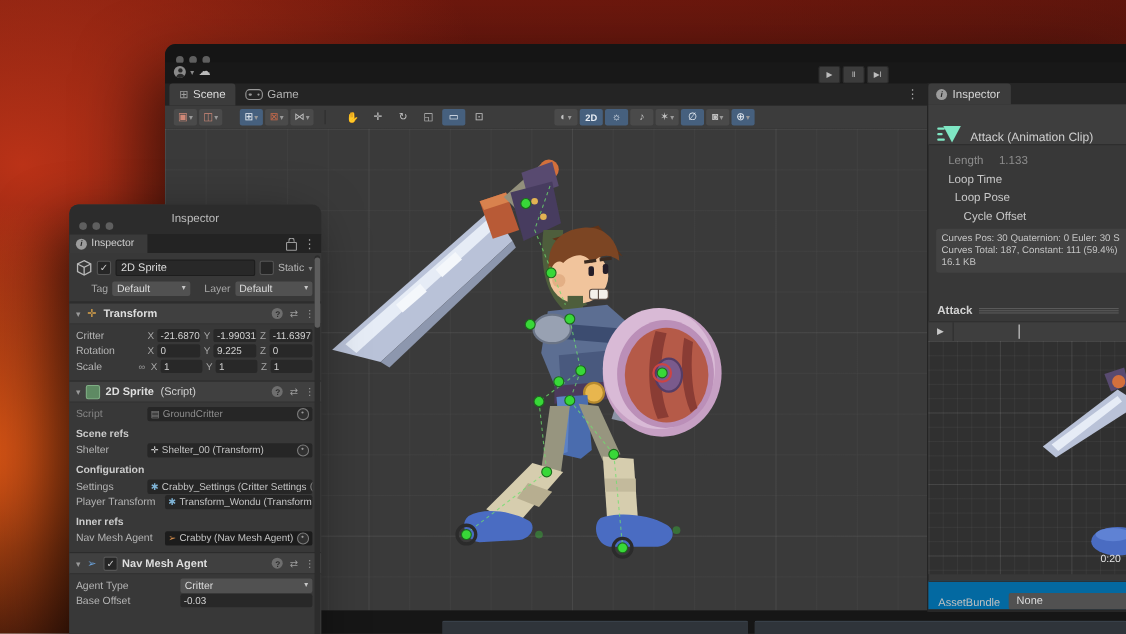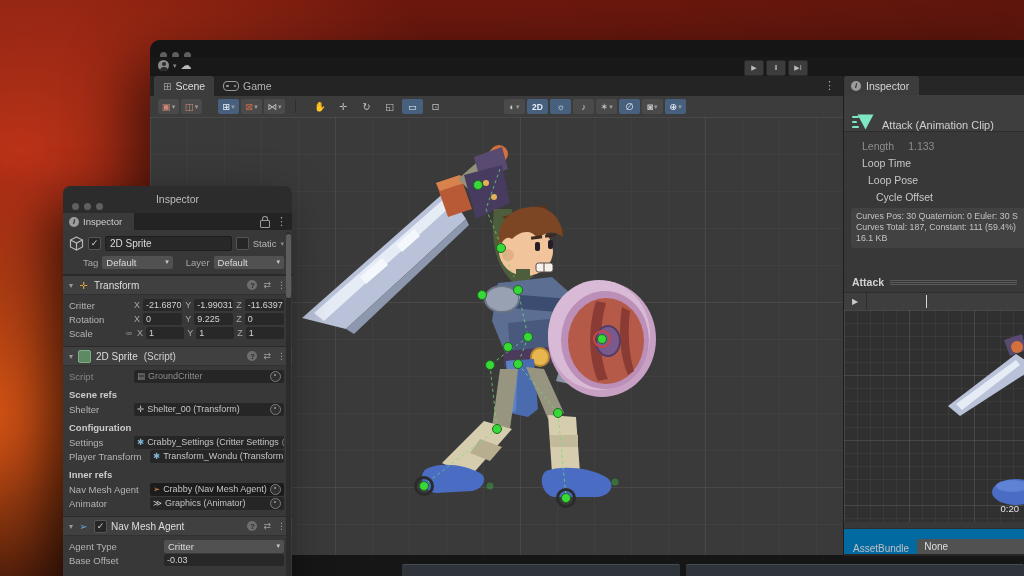--- a/index.html
+++ b/index.html
@@ -134,21 +134,21 @@
   .minilbl{color:#a8a8a8;font-size:9.5px;margin-left:9px}
   .minilbl.first{margin-left:14px}
   .drop{height:13px;background:#515151;border-radius:2px;display:flex;align-items:center;
     justify-content:space-between;padding:0 4px;color:#dcdcdc;font-size:9.5px;flex:1;min-width:0}
   .drop .cr{font-size:7px;color:#c8c8c8;margin-left:3px}
   
   .comp{border-top:1px solid #2a2a2a}
   .chead{height:18px;background:#404040;display:flex;align-items:center;gap:4px;padding:0 6px;border-bottom:1px solid #313131}
   .fold{color:#9a9a9a;font-size:8px}
   .cic{font-size:10px;width:13px;text-align:center}
-  .ctitle{font-weight:normal;color:#dedede;font-size:10px}
+  .ctitle{font-weight:bold;color:#dedede;font-size:10px}
   .csub{color:#cfcfcf;font-size:10px;margin-left:2px}
   .chead .hicons{margin-left:auto;display:flex;align-items:center;gap:6px;color:#9e9e9e;font-size:9px}
   .helpic{width:10px;height:10px;border-radius:50%;background:#6e6e6e;color:#2a2a2a;font-size:7.5px;
     font-weight:bold;display:flex;align-items:center;justify-content:center}
   .cbody{padding:3px 8px 6px 6px}
   .prow{display:flex;align-items:center;height:14px;gap:3px}
   .plabel{width:62px;flex:none;color:#b4b4b4;font-size:9.5px;white-space:nowrap}
   .plabel.dim{color:#858585}
   .plabel.wide{width:92px}
   .axis{color:#a8a8a8;font-size:9px;flex:none}
@@ -557,28 +557,20 @@
 
         <div class="ghead">Inner refs</div>
         <div class="prow">
           <span class="plabel" style="width:78px">Nav Mesh Agent</span>
           <span class="objfield dark">
             <span class="oic" style="color:#d08a4a">➢</span>
             <span>Crabby (Nav Mesh Agent)</span>
             <span class="picker"></span>
           </span>
         </div>
-        <div class="prow">
-          <span class="plabel" style="width:78px">Animator</span>
-          <span class="objfield">
-            <span class="oic" style="color:#c8c8c8">≫</span>
-            <span>Graphics (Animator)</span>
-            <span class="picker"></span>
-          </span>
-        </div>
       </div>
     </div>
 
     <div class="comp">
       <div class="chead">
         <span class="fold">▾</span>
         <span class="cic" style="color:#6aa0d8">➢</span>
         <span class="chk">✓</span>
         <span class="ctitle">Nav Mesh Agent</span>
         <span class="hicons">

